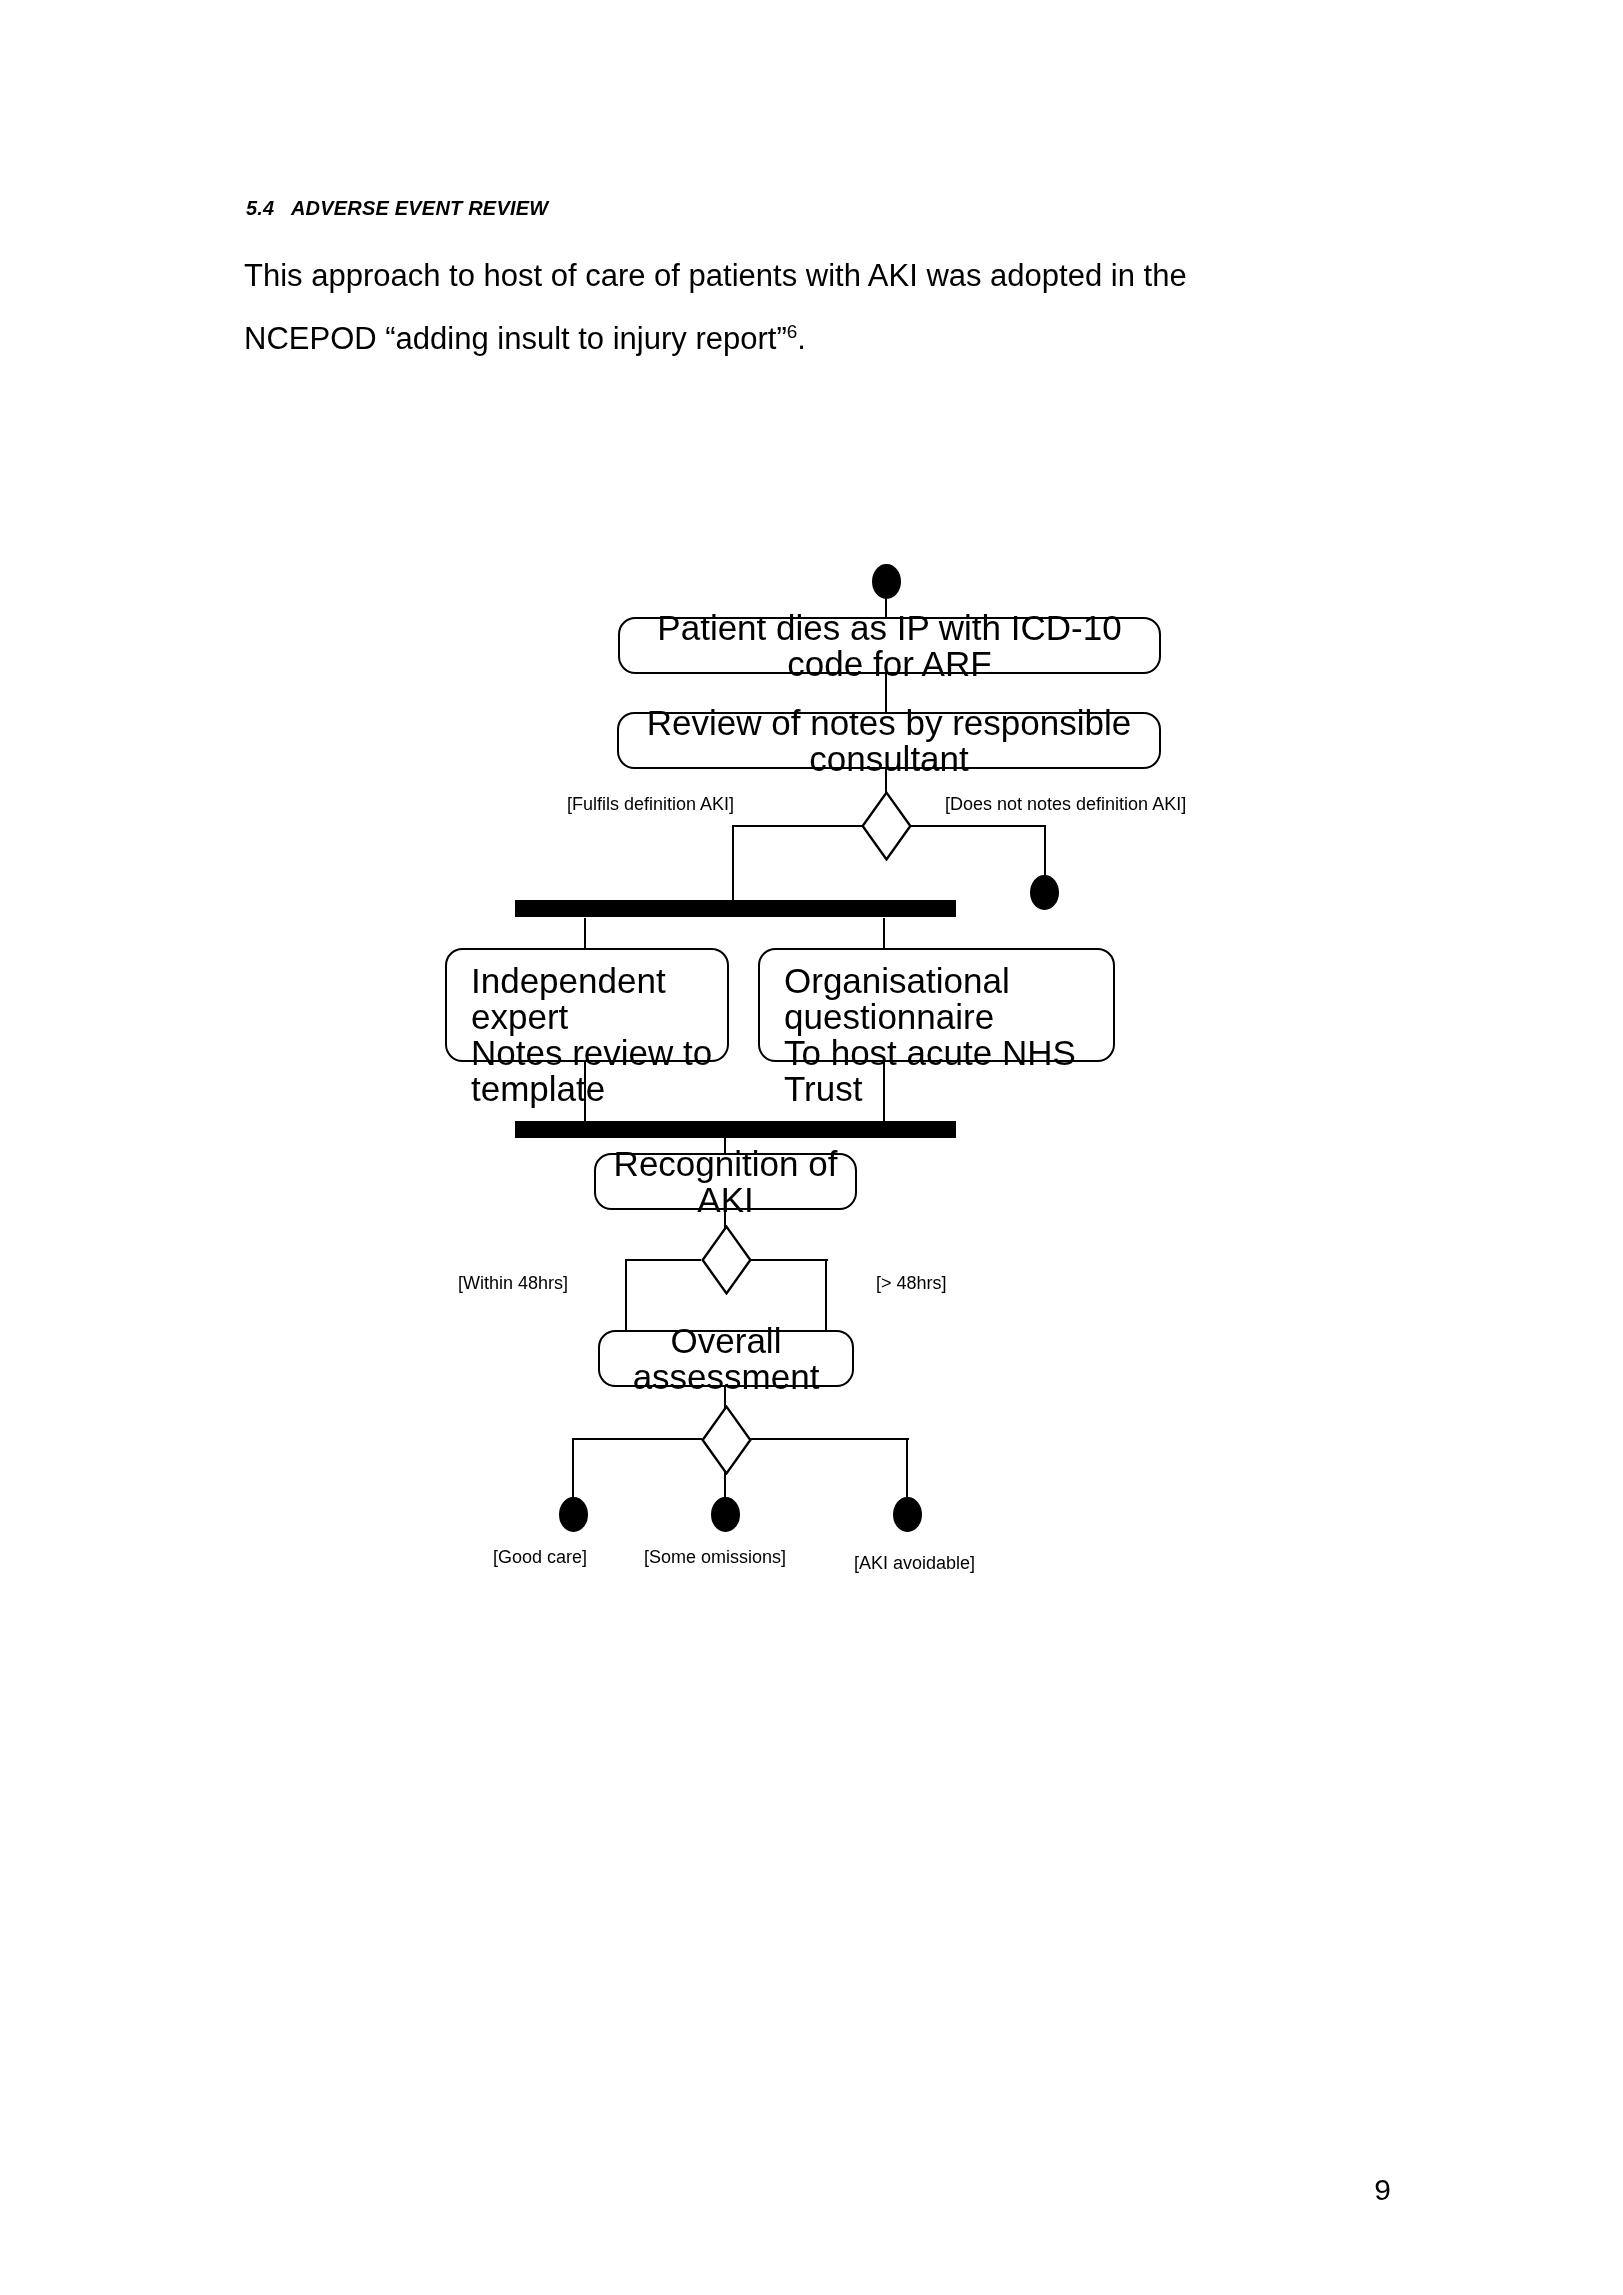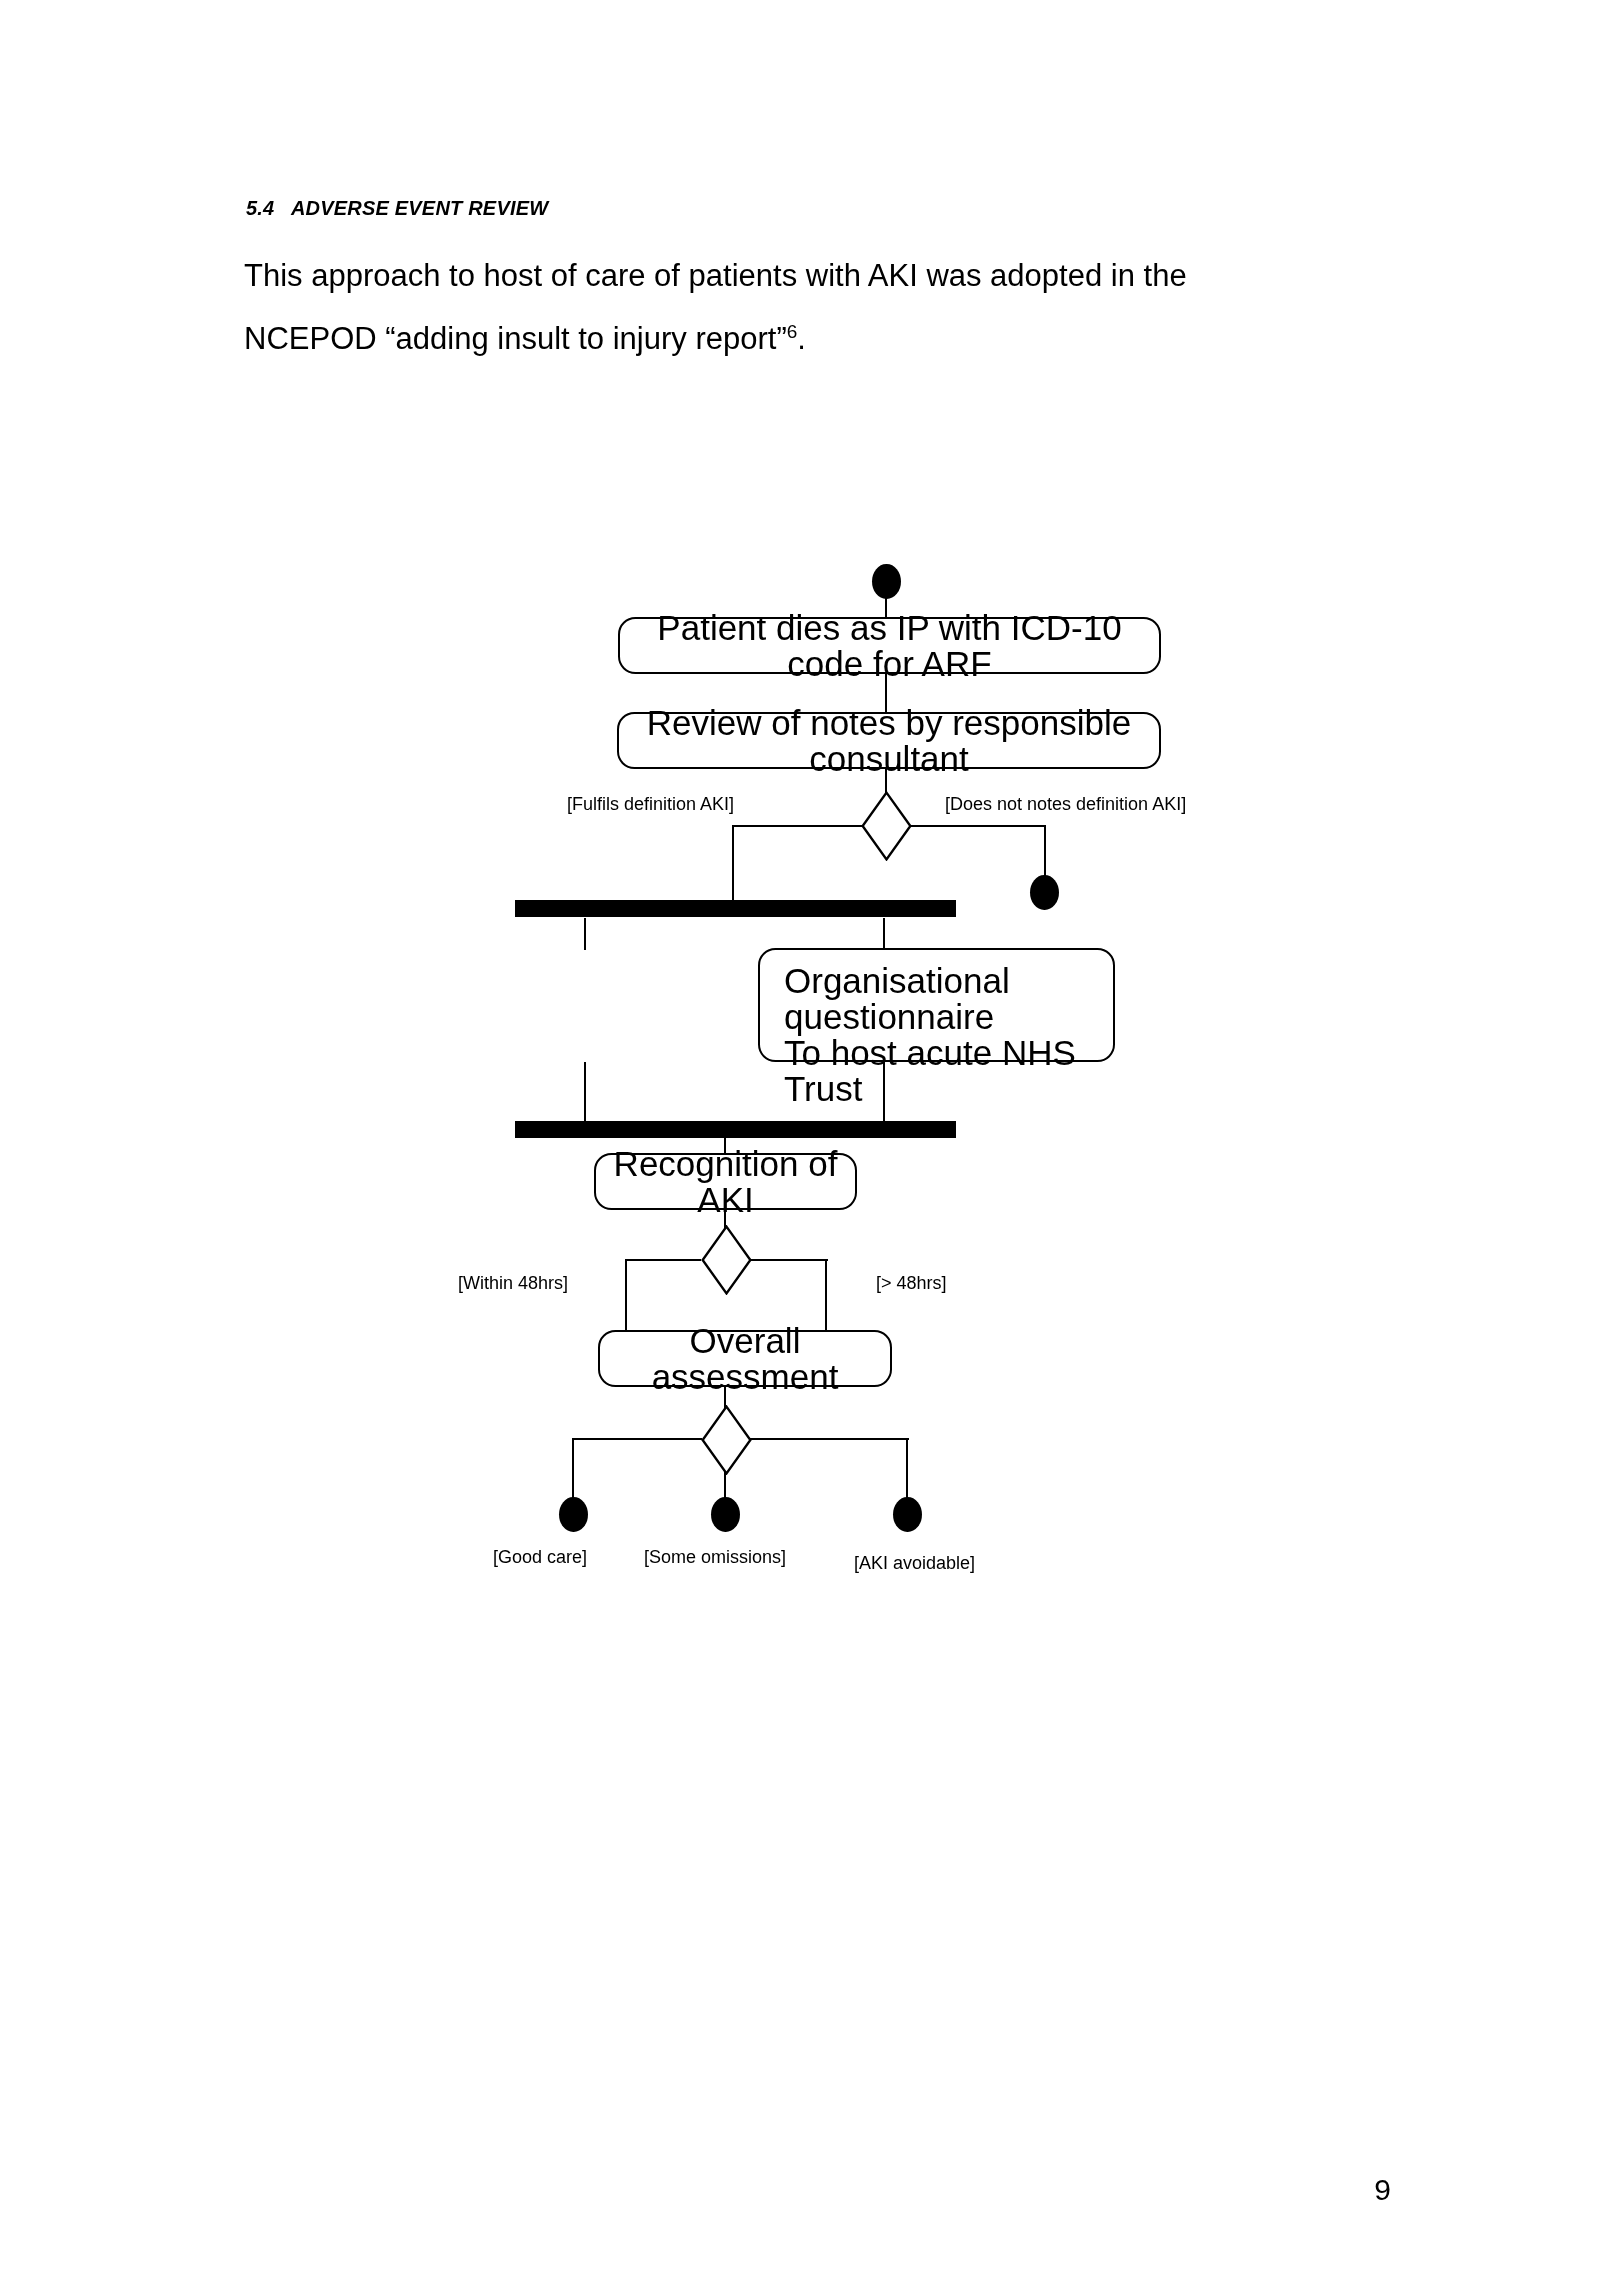--- a/index.html
+++ b/index.html
@@ -176,20 +176,25 @@
 
     <div class="conn h" style="left:910px; top:825px; width:136px;"></div>
     <div class="conn v" style="left:1044px; top:825px; height:54px;"></div>
     <div class="endnode" style="left:1030px; top:875px;"></div>
 
     <div class="bar" style="left:515px; top:900px; width:441px;"></div>
 
     <div class="conn v" style="left:584px; top:918px; height:32px;"></div>
     <div class="conn v" style="left:883px; top:918px; height:32px;"></div>
 
+    <div class="node left-text" style="left:445px; top:948px; width:284px; height:114px;">
+      <span class="node-label">Independent expert
+Notes review to
+template</span>
+    </div>
 
     <div class="node left-text" style="left:758px; top:948px; width:357px; height:114px;">
       <span class="node-label">Organisational questionnaire
 To host acute NHS Trust</span>
     </div>
 
     <div class="conn v" style="left:584px; top:1062px; height:62px;"></div>
     <div class="conn v" style="left:883px; top:1062px; height:62px;"></div>
 
     <div class="bar" style="left:515px; top:1121px; width:441px;"></div>
@@ -207,21 +212,21 @@
     </svg>
 
     <div class="guard" style="left:458px; top:1267px;">[Within 48hrs]</div>
     <div class="guard" style="left:832px; top:1267px;margin-left:44px;">[&gt; 48hrs]</div>
 
     <div class="conn h" style="left:625px; top:1259px; width:76px;"></div>
     <div class="conn v" style="left:625px; top:1259px; height:73px;"></div>
     <div class="conn h" style="left:750px; top:1259px; width:78px;"></div>
     <div class="conn v" style="left:825px; top:1259px; height:73px;"></div>
 
-    <div class="node centered" style="left:598px; top:1330px; width:294px; height:57px;">
+    <div class="node centered" style="left:598px; top:1330px; width:256px; height:57px;">
       <span class="node-label">Overall assessment</span>
     </div>
 
     <div class="conn v" style="left:724px; top:1387px; height:20.6px;"></div>
 
     <svg class="diamond" style="left:701px; top:1405px;" viewBox="0 0 64 88">
       <polygon points="32,2 62,44 32,86 2,44" fill="#ffffff" stroke="#000000" stroke-width="3"></polygon>
     </svg>
 
     <div class="conn h" style="left:572px; top:1438px; width:130px;"></div>

